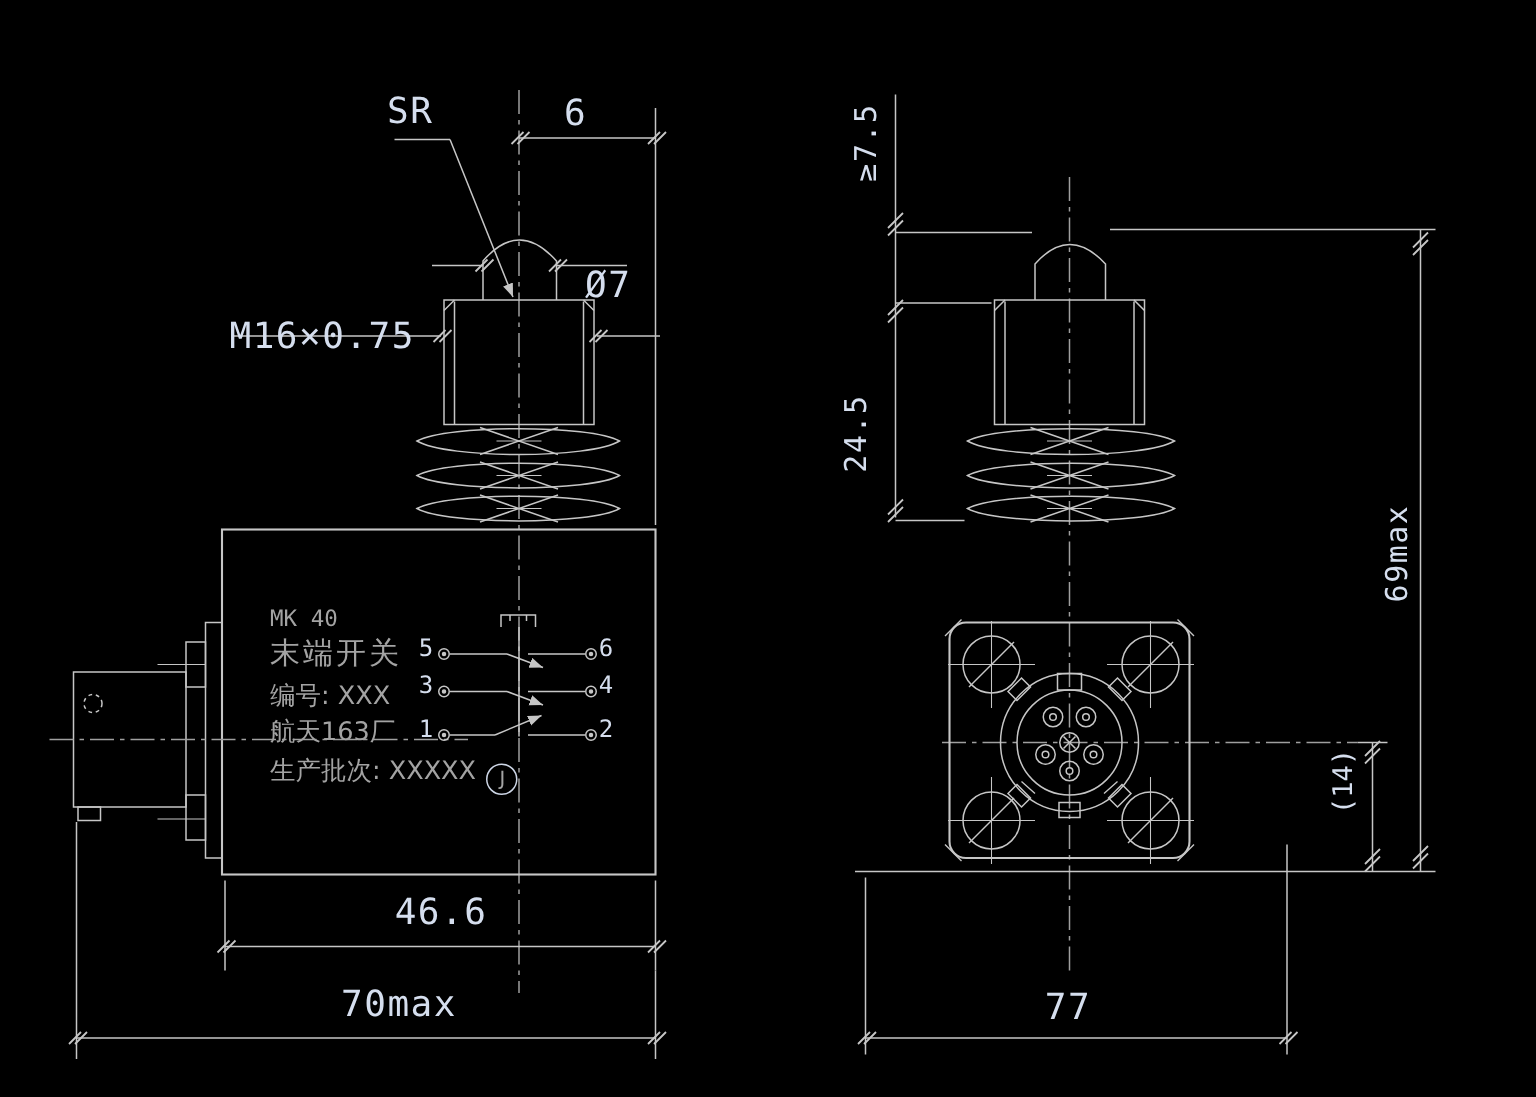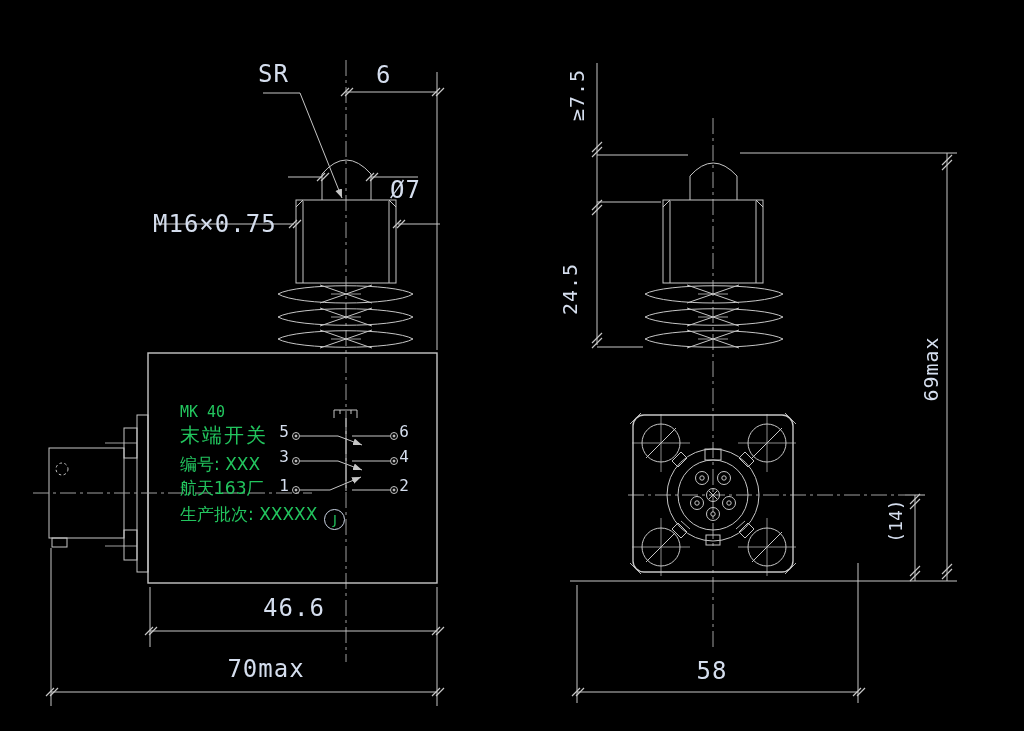--- a/index.html
+++ b/index.html
@@ -5,21 +5,21 @@
   html,body{margin:0;padding:0;background:#000;}
   #canvas{position:relative;width:1024px;height:731px;background:#000;overflow:hidden;
           font-family:"DejaVu Sans Mono","Liberation Mono",monospace;}
   svg{position:absolute;left:0;top:0;}
   .txt{position:absolute;color:#d5deee;white-space:nowrap;line-height:1;}
   .dim{font-size:24px;letter-spacing:1px;}
   .dimv{font-size:20px;letter-spacing:1px;}
   .ctr{transform:translate(-50%,-50%);}
   .rot{transform:translate(-50%,-50%) rotate(-90deg);}
   .cjk{font-family:"DejaVu Sans","Liberation Sans",sans-serif;}
-  .np-line{position:absolute;color:#22c55e;white-space:nowrap;line-height:1;}
+  .np-line{position:absolute;color:#a3a3a3;white-space:nowrap;line-height:1;}
   .term{position:absolute;color:#d5deee;font-size:16px;line-height:1;transform:translate(-50%,-50%);}
   .stamp{display:inline-block;width:19px;height:19px;border:1.6px solid #cdd6e6;border-radius:50%;
          text-align:center;line-height:19px;font-size:13px;vertical-align:-4px;margin-left:7px;}
 </style>
 </head>
 <body>
 
 <div id="canvas">
 
 <svg width="1024" height="731" viewBox="0 0 1024 731">
@@ -246,15 +246,15 @@
 <div class="term" style="left:284px;top:457px;">3</div>
 <div class="term" style="left:284px;top:486px;">1</div>
 <div class="term" style="left:404px;top:432px;">6</div>
 <div class="term" style="left:404px;top:457px;">4</div>
 <div class="term" style="left:404px;top:486px;">2</div>
 
 <div class="txt dimv rot" style="left:577px;top:95px;">≥7.5</div>
 <div class="txt dimv rot" style="left:570px;top:289px;">24.5</div>
 <div class="txt dimv rot" style="left:931px;top:369px;">69max</div>
 <div class="txt rot" style="left:896px;top:521px;font-size:18px;">(14)</div>
-<div class="txt dim ctr" style="left:712px;top:671px;">58</div>
+<div class="txt dim ctr" style="left:712px;top:671px;">77</div>
 
 </div>
 
 </body></html>

